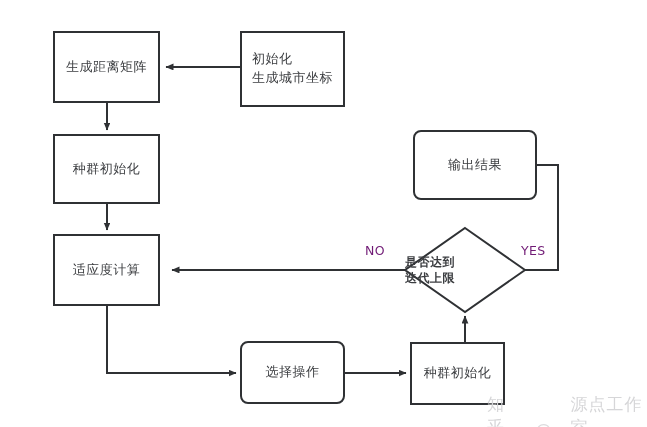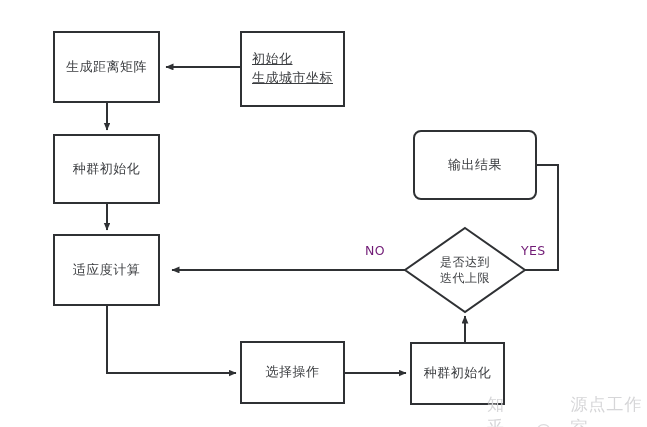--- a/index.html
+++ b/index.html
@@ -39,21 +39,22 @@
     letter-spacing: 0.5px;
     white-space: pre-line;
   }
   .node-box.rounded {
     border-radius: 8px;
   }
   .diamond-wrap {
     position: absolute;
     display: flex;
     align-items: center;
-    justify-content: center;
+    justify-content: flex-start;
+    font-weight: bold;
   }
   .diamond-label {
     position: relative;
     z-index: 3;
     text-align: center;
     color: #3b3d40;
     font-size: 12px;
     line-height: 1.35;
     letter-spacing: 0.5px;
     white-space: pre-line;
@@ -109,38 +110,38 @@
 
     <path d="M525,270 L558,270 L558,165 L524,165" stroke="#2f3134" stroke-width="2" fill="none" marker-end="url(#arrow)"></path>
 
     <polygon points="465,228 525,270 465,312 405,270" fill="#ffffff" stroke="#2f3134" stroke-width="2"></polygon>
   </svg>
 
   <div class="node-box" style="left:53px; top:31px; width:107px; height:72px;">
     <span>生成距离矩阵</span>
   </div>
 
-  <div class="node-box" style="left:240px; top:31px; width:105px; height:76px;text-decoration:underline;">
+  <div class="node-box" style="left:240px; top:31px; width:105px; height:76px;">
     <span>初始化
 生成城市坐标</span>
   </div>
 
   <div class="node-box" style="left:53px; top:134px; width:107px; height:70px;">
     <span>种群初始化</span>
   </div>
 
   <div class="node-box" style="left:53px; top:234px; width:107px; height:72px;">
     <span>适应度计算</span>
   </div>
 
   <div class="node-box rounded" style="left:413px; top:130px; width:124px; height:70px;">
     <span>输出结果</span>
   </div>
 
-  <div class="node-box" style="left:240px; top:341px; width:105px; height:63px;">
+  <div class="node-box" style="left:240px; top:341px; width:105px; height:63px;border-radius:8px;">
     <span>选择操作</span>
   </div>
 
   <div class="node-box" style="left:410px; top:342px; width:95px; height:63px;">
     <span>种群初始化</span>
   </div>
 
   <div class="diamond-wrap" style="left:405px; top:228px; width:120px; height:84px;">
     <span class="diamond-label">是否达到
 迭代上限</span>

